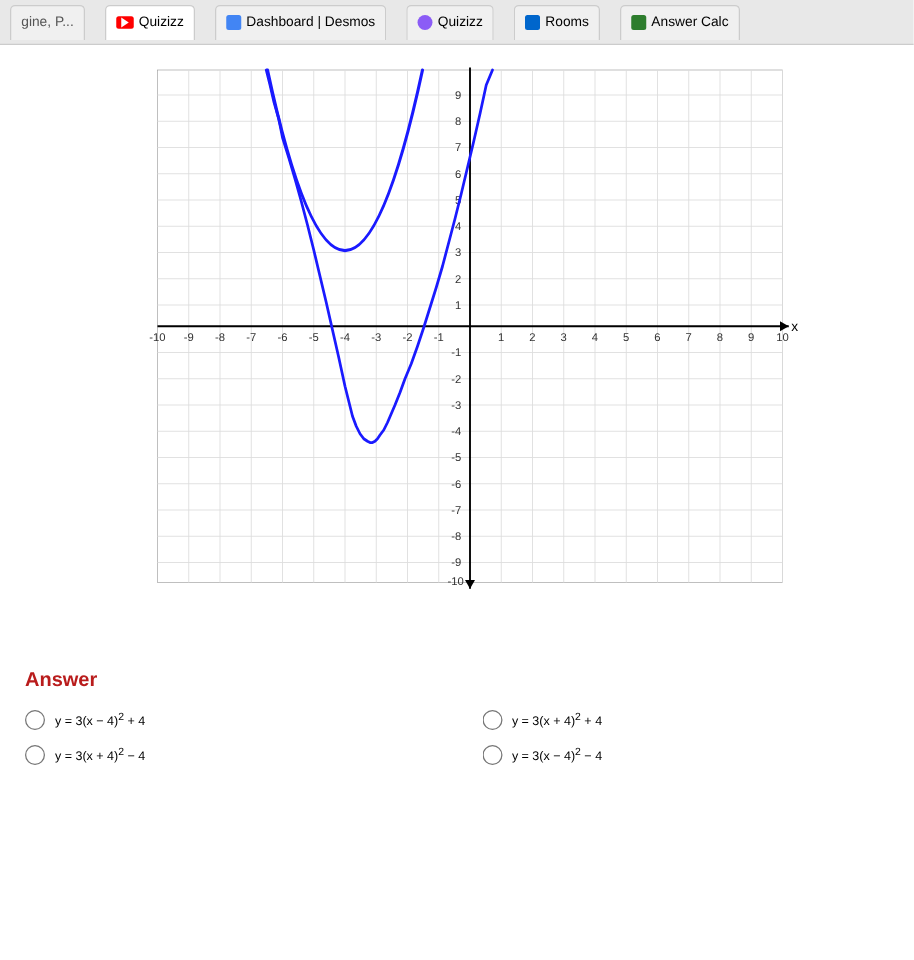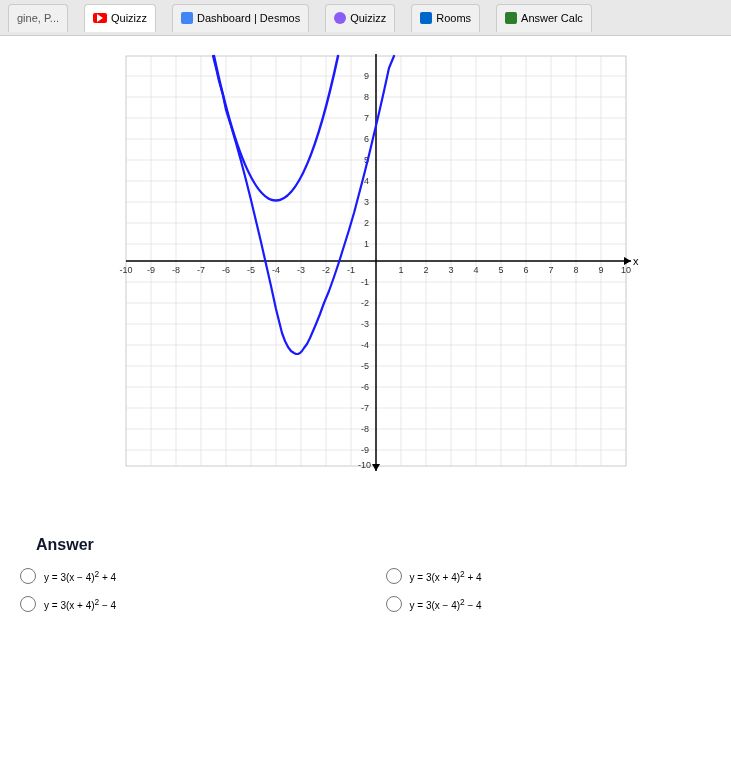--- a/index.html
+++ b/index.html
@@ -52,22 +52,21 @@
     }
 
     
     .answer-section {
       padding: 10px 20px;
     }
     .answer-label {
       font-weight: bold;
       font-size: 16px;
       margin-bottom: 14px;
-      color: #0f172a;
-      margin-left: 16px;
+      color: #b91c1c;
     }
     .options-grid {
       display: grid;
       grid-template-columns: 1fr 1fr;
       gap: 12px 40px;
     }
     .option {
       display: flex;
       align-items: center;
       gap: 8px;

